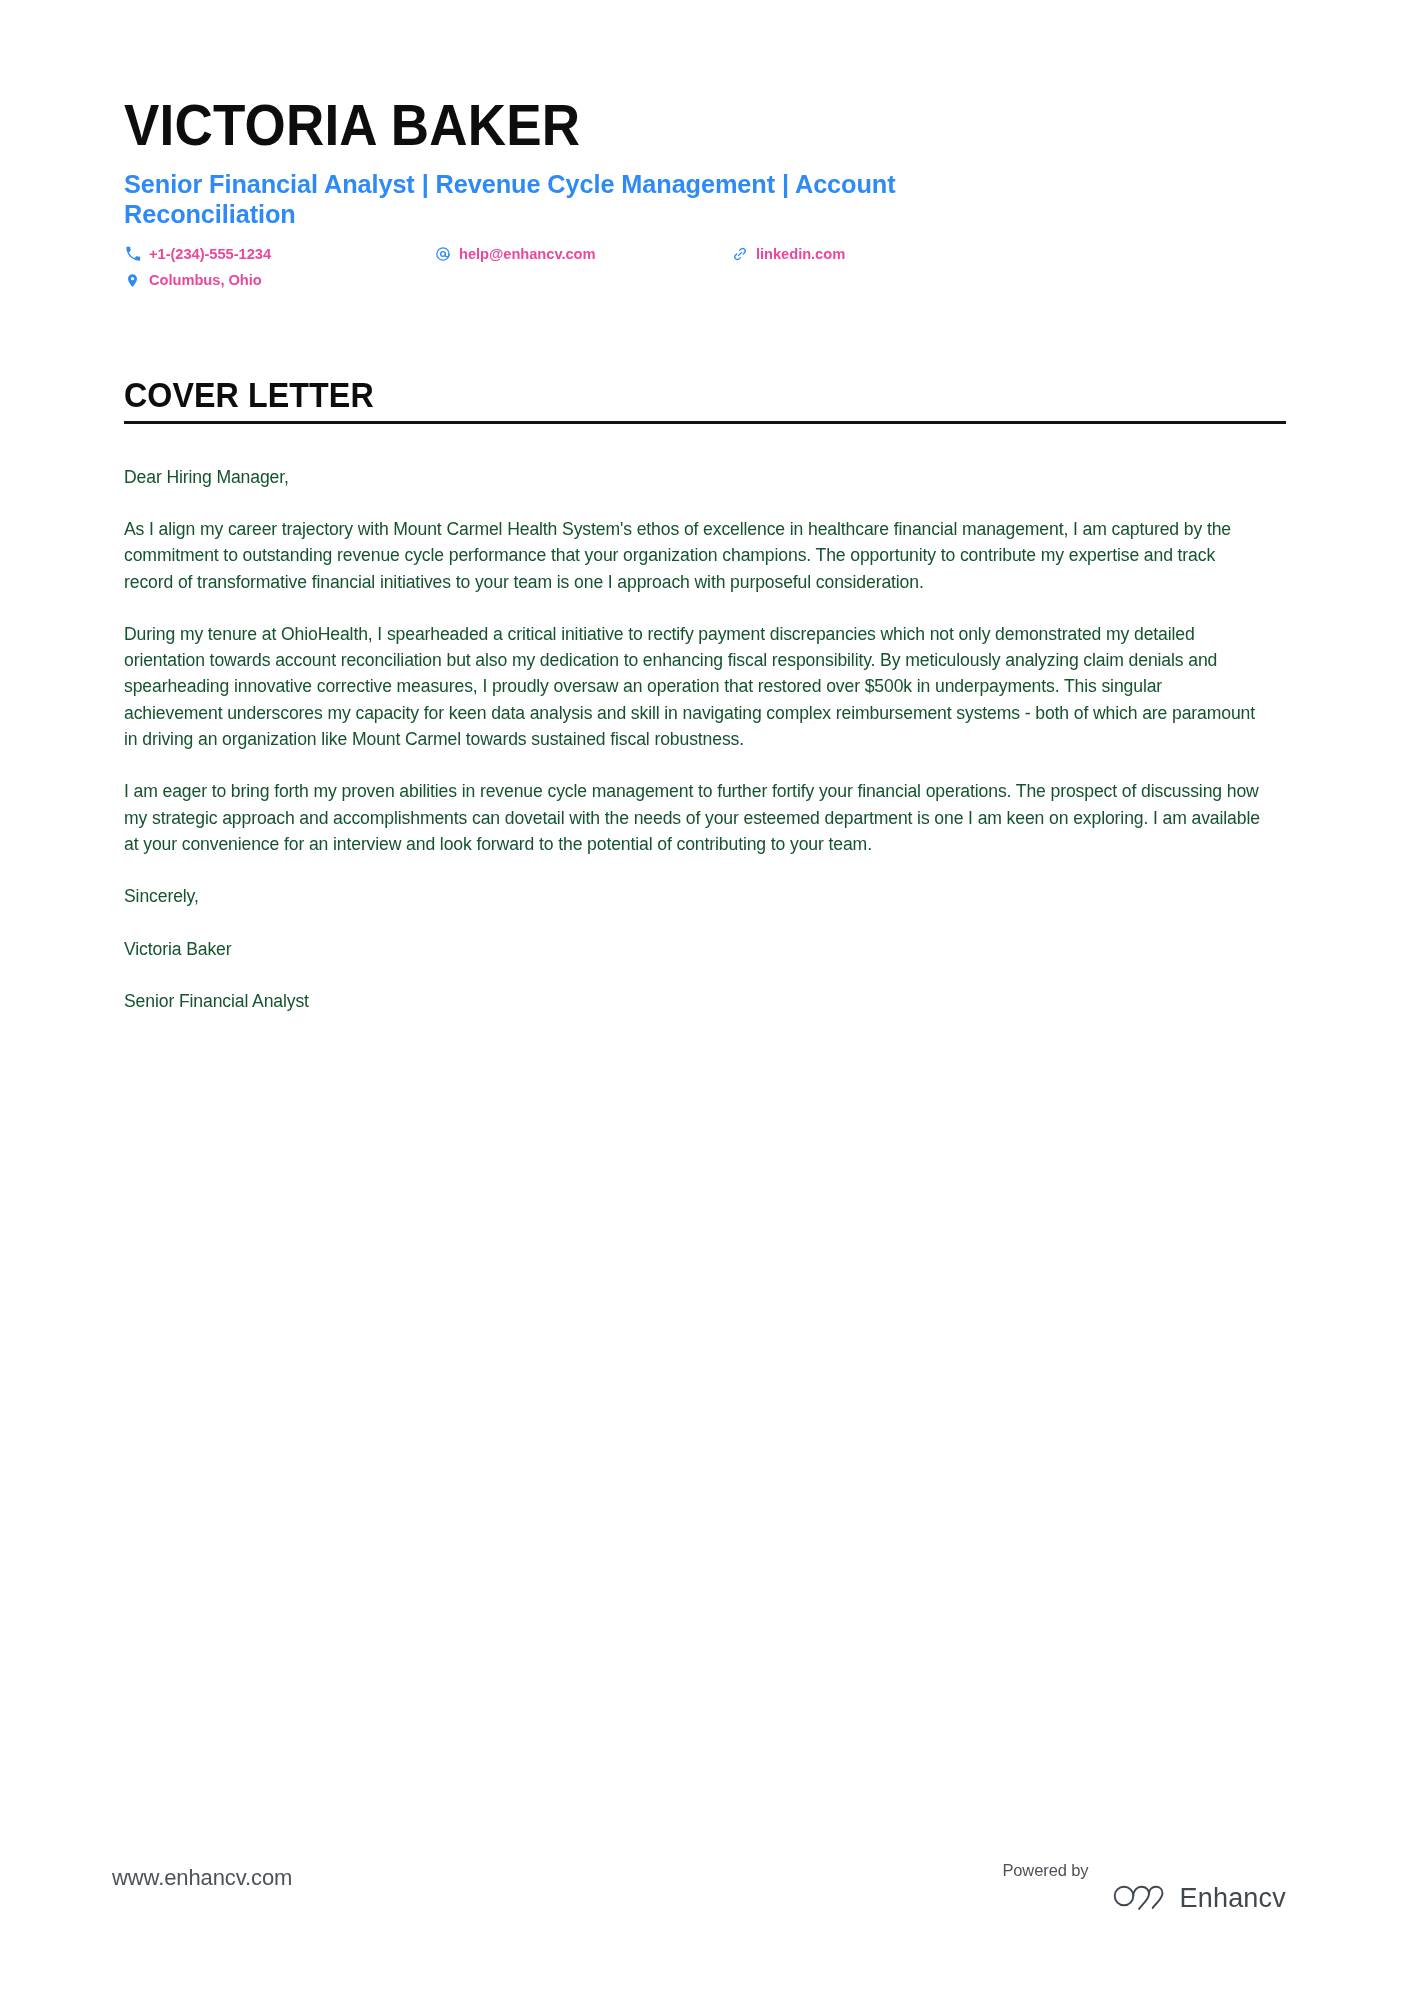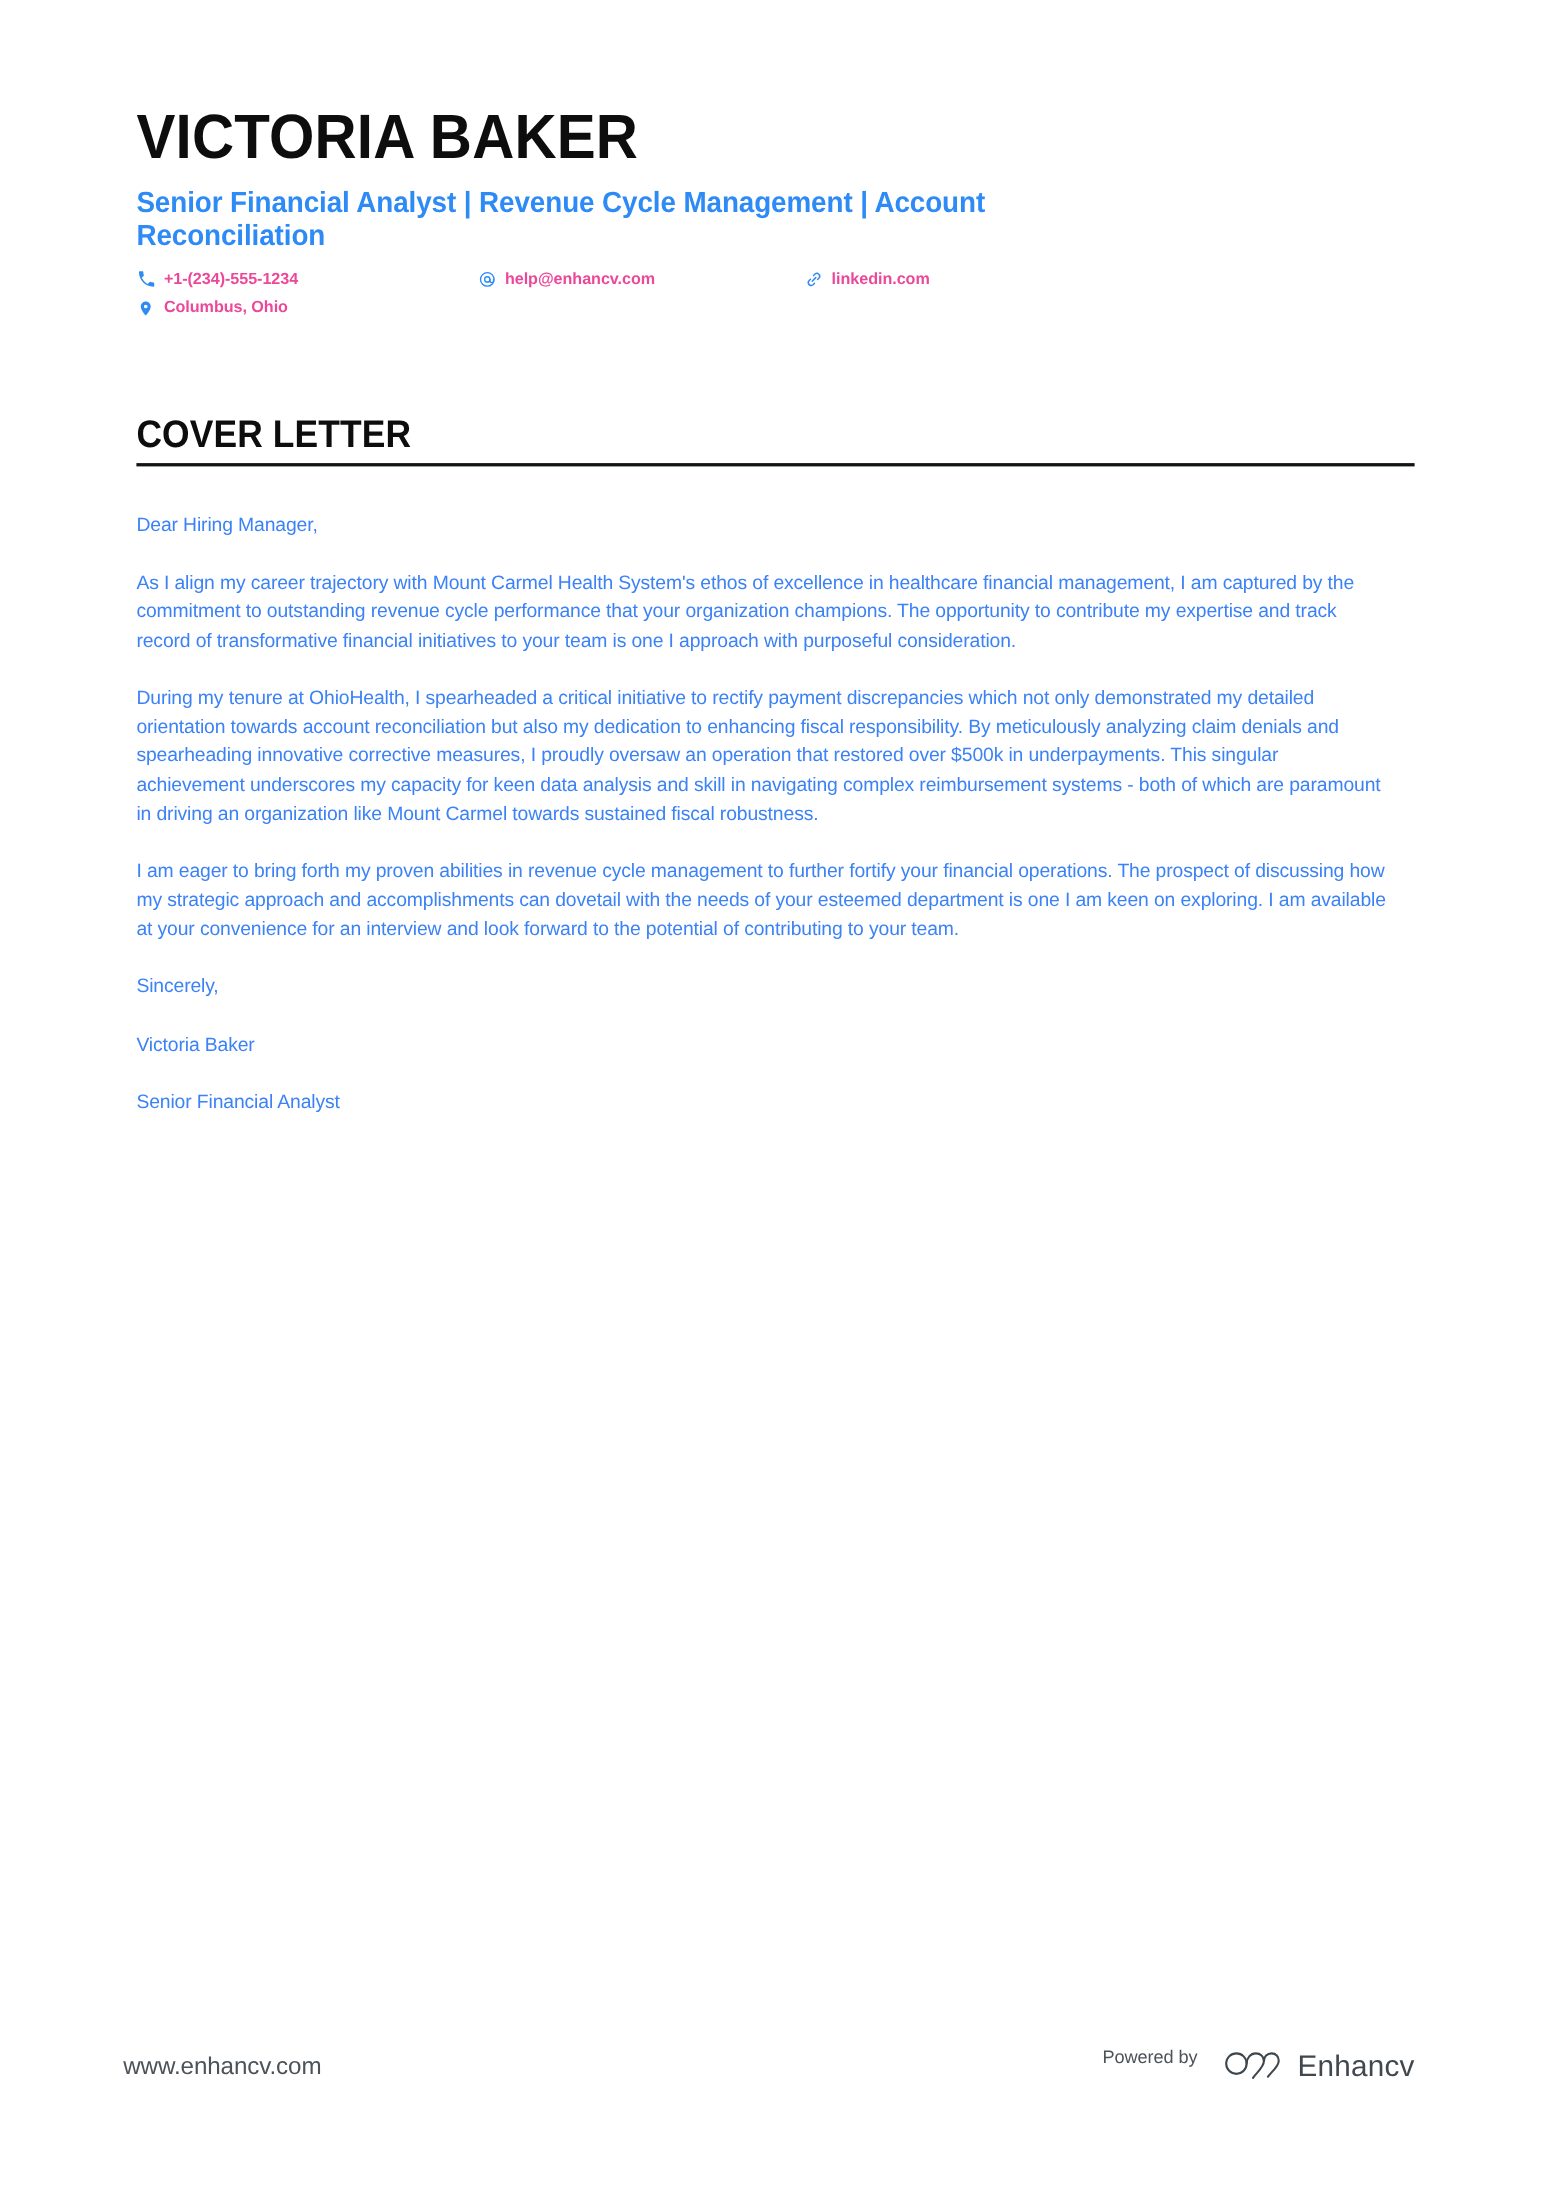--- a/index.html
+++ b/index.html
@@ -124,21 +124,21 @@
   
   .letter-body {
     margin-top: 40px;
     width: 1140px;
   }
 
   .letter-body p {
     font-family: "Liberation Sans", sans-serif;
     font-size: 17.6px;
     line-height: 26.3px;
-    color: #3b82f6;
+    color: #14532d;
     margin: 0 0 26px 0;
     letter-spacing: -0.12px;
     font-weight: 400;
   }
   .letter-body p:last-child { margin-bottom: 0; }
 
   
   .footer {
     position: absolute;
     left: 0;
@@ -168,20 +168,21 @@
   .powered-label {
     font-size: 16.5px;
     color: #4b5258;
     letter-spacing: -0.1px;
   }
 
   .brand {
     display: flex;
     align-items: center;
     gap: 13px;
+    margin-top: 20px;
   }
 
   .brand-mark { display: block; }
 
   .brand-name {
     font-size: 27px;
     color: #40484f;
     letter-spacing: 0.2px;
     font-weight: 400;
   }

